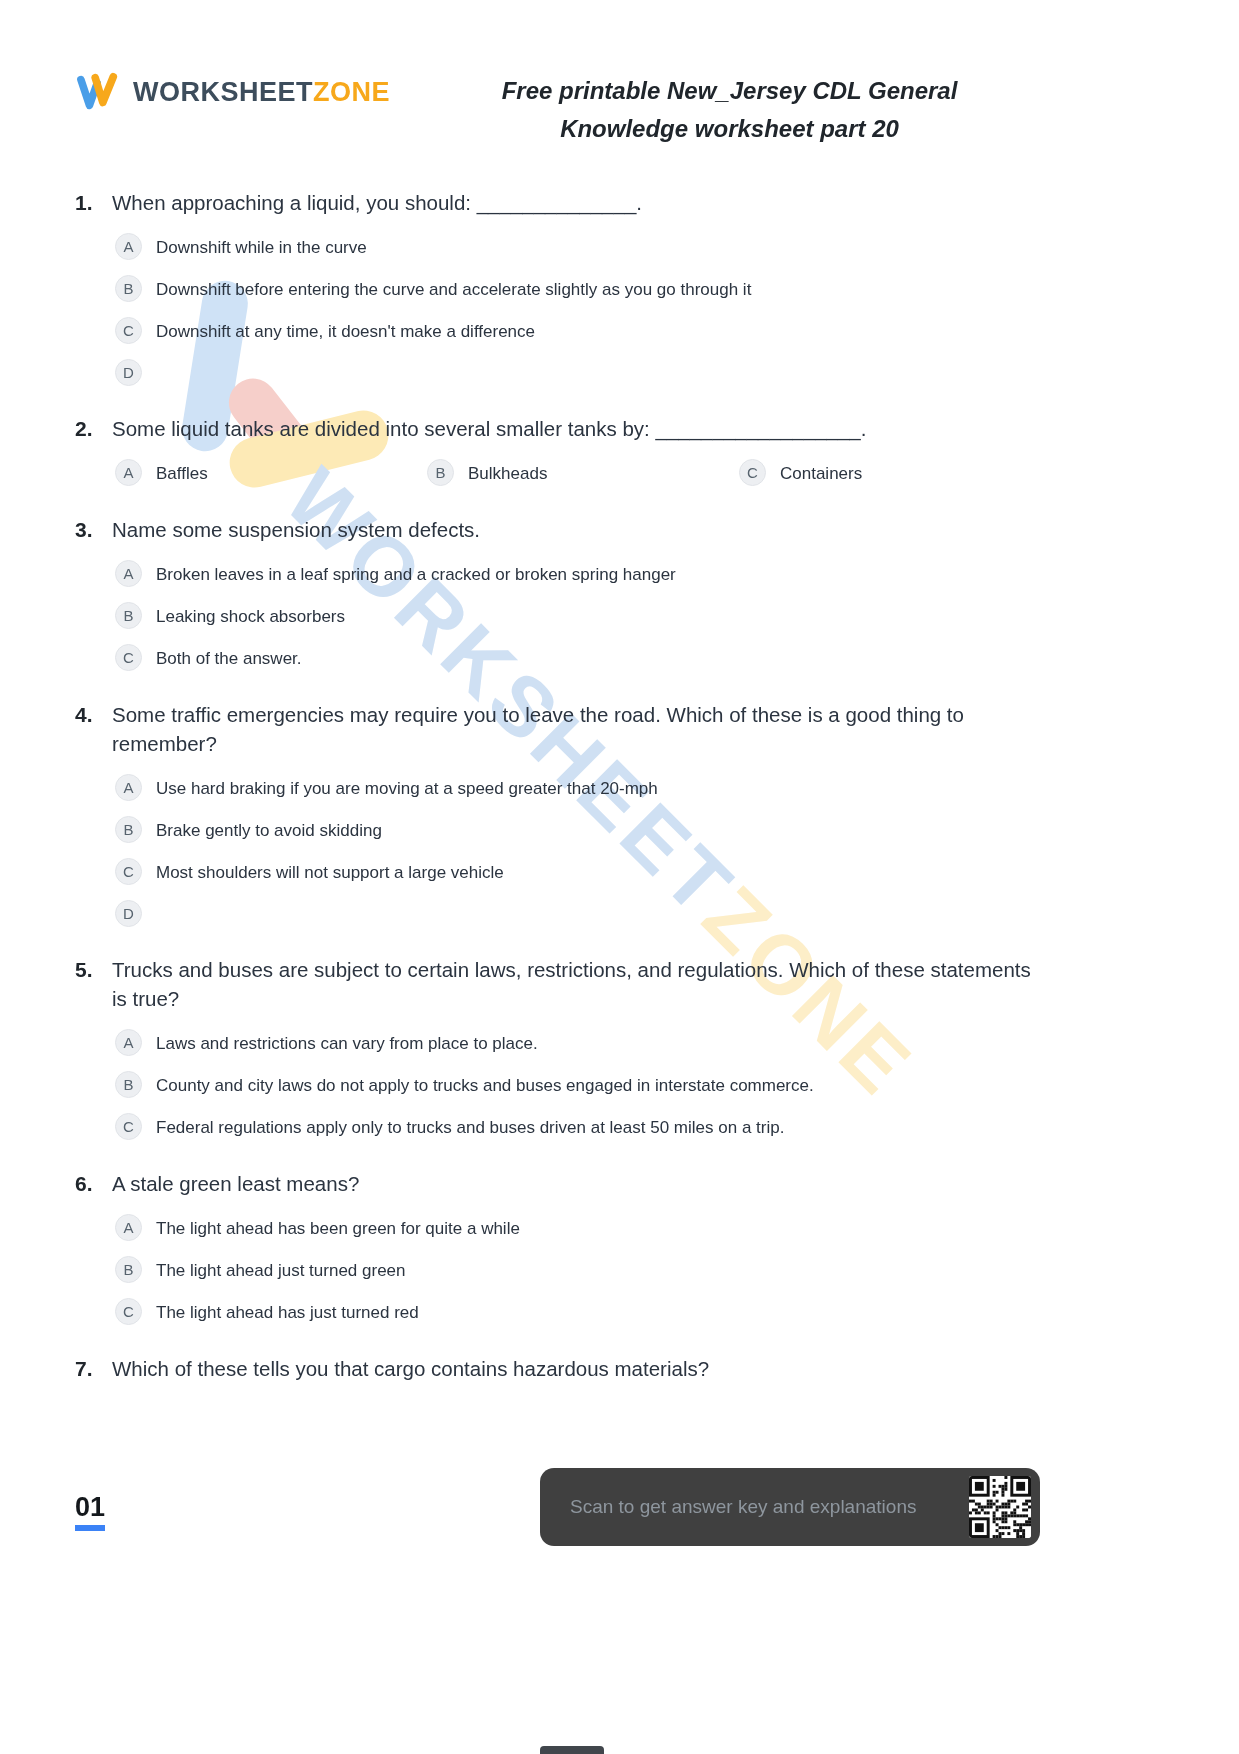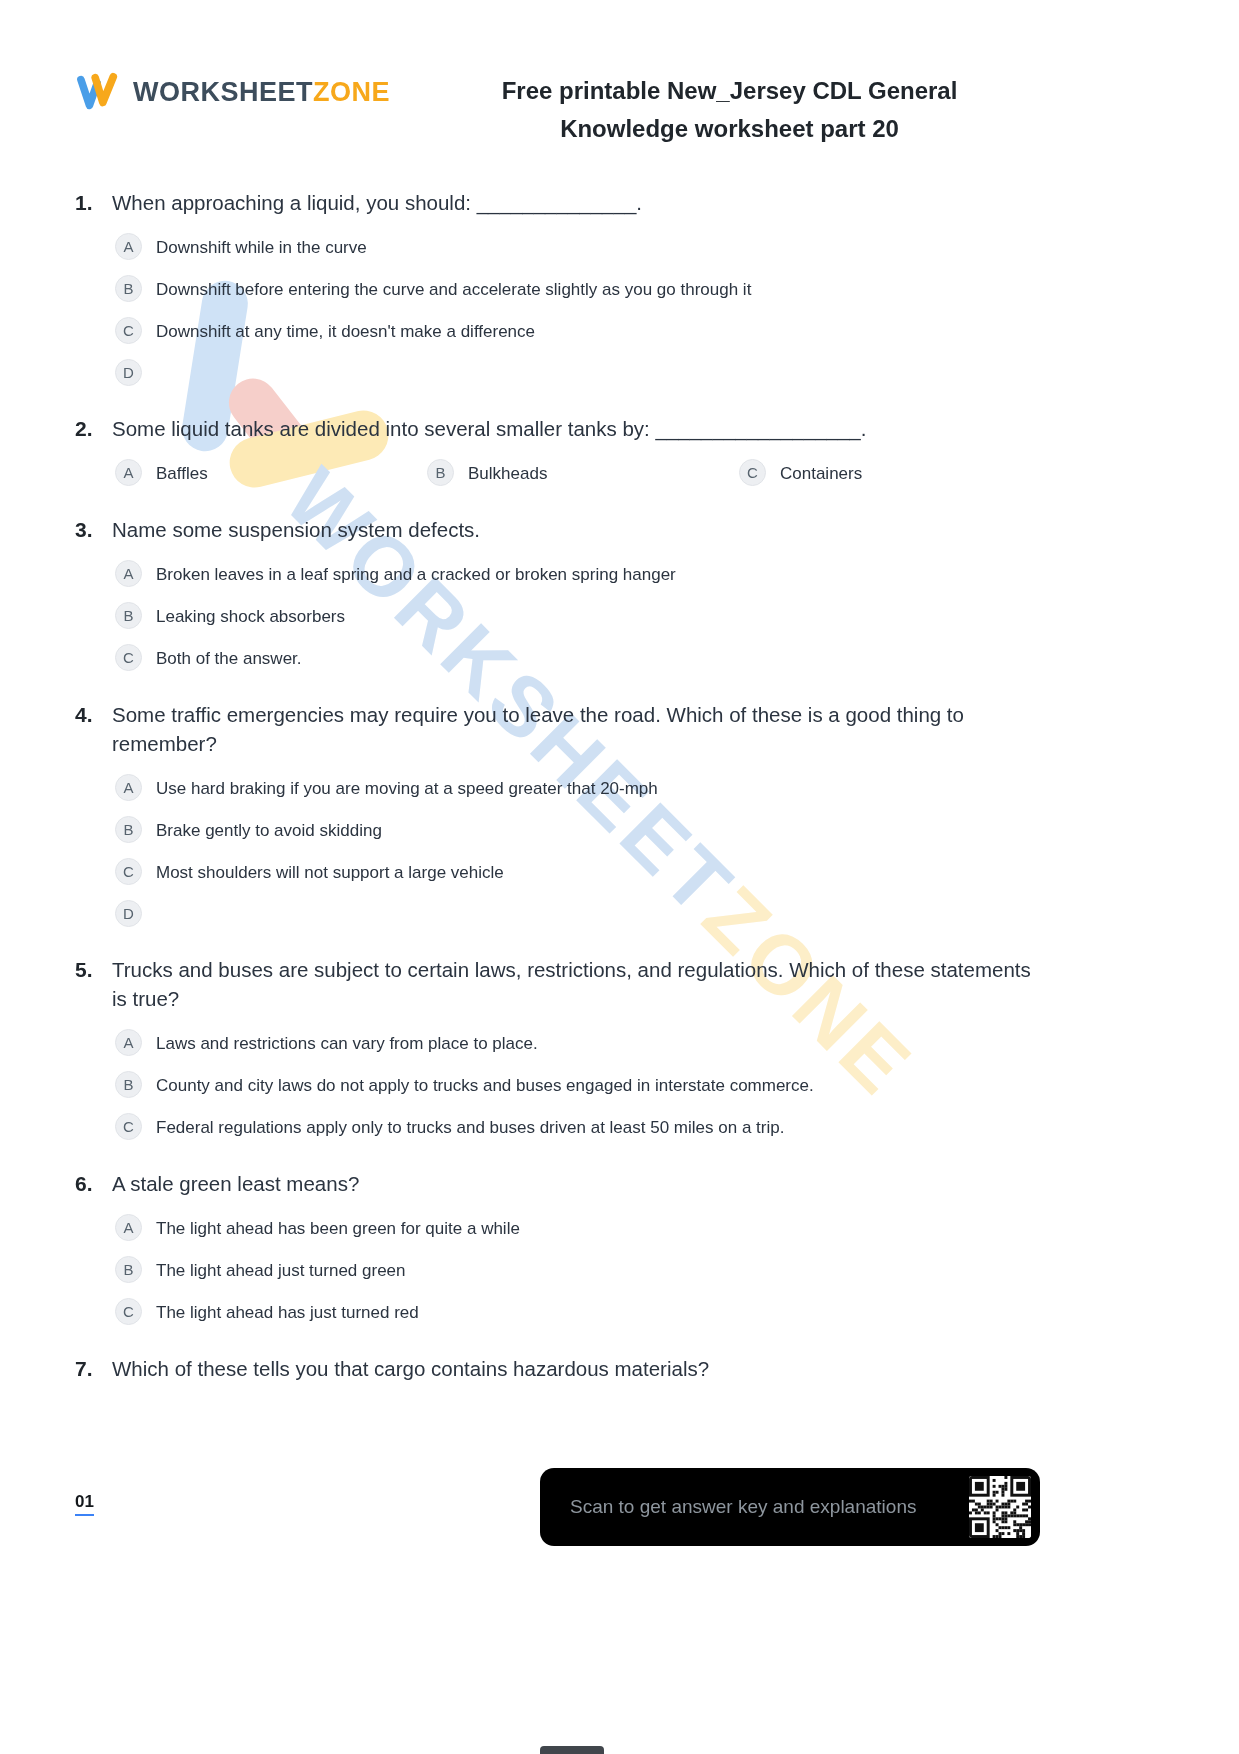--- a/index.html
+++ b/index.html
@@ -19,44 +19,44 @@
   .wm-s2 { left:248px; top:372px; width:48px; height:110px; background:#f6cfca; transform:rotate(-38deg); }
   .wm-s3 { left:228px; top:424px; width:162px; height:50px; background:#fdeab6; transform:rotate(-14deg); }
 
   
   .header { position:relative; z-index:1; display:flex; align-items:flex-start; padding:72px 75px 0 75px; }
   .logo { display:flex; align-items:center; gap:10px; flex:0 0 305px; }
   .logo-mark { width:48px; height:40px; }
   .logo-text { font-size:27px; font-weight:700; letter-spacing:0.5px; white-space:nowrap; }
   .logo-w1 { color:#3d4d5c; }
   .logo-w2 { color:#f7a81b; }
-  .title { flex:1; padding-right:95px; text-align:center; font-size:24px; font-weight:700; line-height:38px; color:#20262c; }
+  .title { flex:1; padding-right:95px; text-align:center; font-size:24px; font-weight:700; line-height:38px; color:#20262c;font-style:italic; }
 
   
   .questions { position:relative; z-index:1; padding:40px 75px 0 75px; }
   .question { margin-bottom:28px; }
   .q-head { display:flex; align-items:flex-start; margin-bottom:16px; }
   .q-num { flex:0 0 37px; font-size:21px; font-weight:700; line-height:29px; color:#20262c; }
   .q-text { font-size:20.5px; line-height:29px; max-width:935px; color:#2b3440; }
   .opts { margin-left:40px; display:flex; flex-direction:column; gap:14px; }
   .opts-row { flex-direction:row; gap:0; }
   .opts-row .opt { flex:0 0 312px; }
   .opt { display:flex; align-items:flex-start; }
   .opt-circle { flex:0 0 27px; width:27px; height:27px; border-radius:50%; background:#edeff2; border:1px solid #e1e4e8;
                 color:#57636e; font-size:15px; font-weight:500; display:flex; align-items:center; justify-content:center;
                 margin-right:14px; }
   .opt-text { font-size:17px; line-height:27px; max-width:890px; padding-top:1px; color:#2b3440; }
 
   
   .scan-box { position:absolute; z-index:1; left:540px; top:1468px; width:500px; height:78px; border-radius:14px;
-              background:#000000; display:flex; align-items:center; }
+              background:#404040; display:flex; align-items:center; }
   .scan-text { flex:1; margin-left:30px; font-size:19px; color:#8e969e; }
   .qr { flex:0 0 62px; width:62px; height:62px; margin-right:9px; background:#ffffff; border-radius:3px; }
-  .page-num { position:absolute; z-index:1; left:75px; top:1492px; font-size:17px; font-weight:700; color:#14181c;
-              border-bottom:2px solid #3b82f6; padding-bottom:2px; }
+  .page-num { position:absolute; z-index:1; left:75px; top:1492px; font-size:27px; font-weight:700; color:#14181c;
+              border-bottom:6px solid #3b82f6; padding-bottom:2px; }
   .page-edge-mark { position:absolute; z-index:1; left:540px; bottom:0; width:64px; height:8px; background:#41464c;
                     border-radius:4px 4px 0 0; }
 </style>
 </head>
 <body>
 
 <div class="page">
 
   <div class="wm-layer">
     <div class="wm-shape wm-s1"></div>

